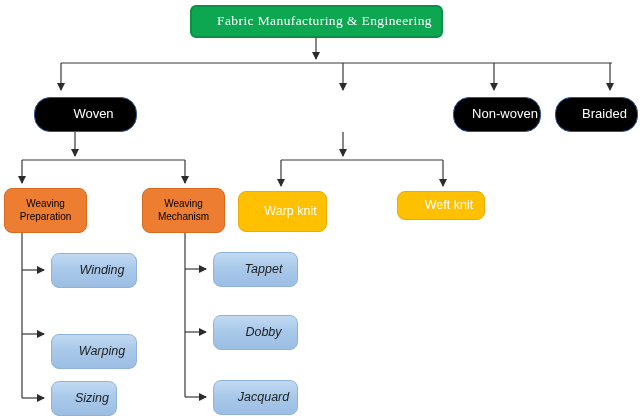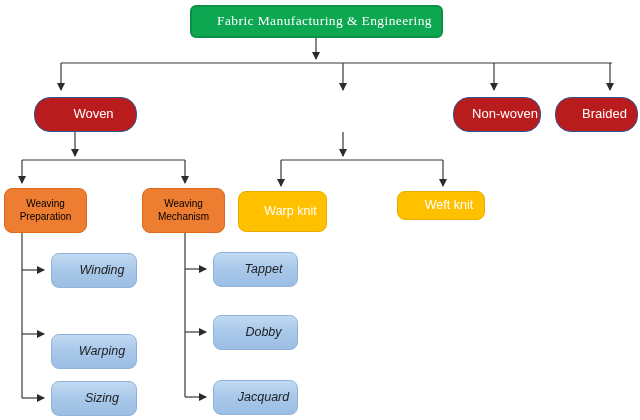--- a/index.html
+++ b/index.html
@@ -12,21 +12,21 @@
     position:absolute;z-index:1;box-sizing:border-box;
     display:flex;align-items:center;justify-content:center;
     text-align:center;line-height:1.25;padding-left:16px;
   }
   .n-root{
     left:190px;top:5px;width:253px;height:33px;
     background:#0CA750;border:2px solid #0A9147;border-radius:6px;
     color:#ffffff;font-family:"Liberation Serif",serif;font-size:13.5px;letter-spacing:.4px;
   }
   .blue{
-    background:#b91c1c;border:1px solid #2E5894;border-radius:16px;
+    background:#000000;border:1px solid #2E5894;border-radius:16px;
     color:#ffffff;font-size:13px;text-align:center;
   }
   .orange{
     background:#ED7D31;border:1px solid #DA6B1E;border-radius:8px;
     color:#000000;font-size:10px;padding:20px 4px;
   }
   .gold{
     background:#FFC000;border:1px solid #EAAD00;border-radius:8px;
     color:#ffffff;font-size:12.5px;
   }
@@ -38,21 +38,21 @@
   .n-woven   {left:34px; top:97px; width:103px;height:35px;}
   .n-knitted {left:300px;top:97px; width:86px; height:35px;}
   .n-nonwoven{left:453px;top:97px; width:88px; height:35px;}
   .n-braided {left:555px;top:97px; width:83px; height:35px;}
   .n-wprep   {left:4px;  top:188px;width:83px; height:45px;}
   .n-wmech   {left:142px;top:188px;width:83px; height:45px;}
   .n-warpknit{left:238px;top:191px;width:89px; height:41px;}
   .n-weftknit{left:397px;top:191px;width:88px; height:29px;}
   .n-winding {left:51px; top:253px;width:86px; height:35px;}
   .n-warping {left:51px; top:317px;width:86px; height:35px;margin-top:17px;}
-  .n-sizing  {left:51px; top:381px;width:86px; height:35px;}
+  .n-sizing  {left:51px; top:381px;width:66px; height:35px;}
   .n-tappet  {left:213px;top:252px;width:85px; height:35px;}
   .n-dobby   {left:213px;top:315px;width:85px; height:35px;}
   .n-jacquard{left:213px;top:380px;width:85px; height:35px;}
 </style>
 </head>
 <body>
 
 <div class="canvas">
 
   <svg class="wires" width="640" height="420" viewBox="0 0 640 420">

